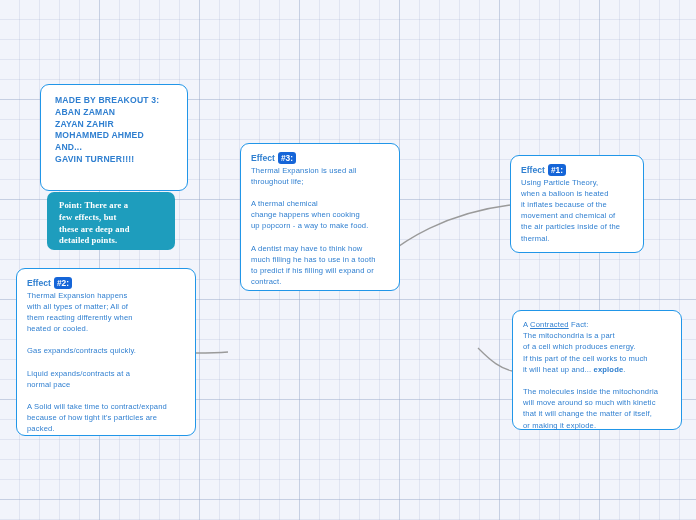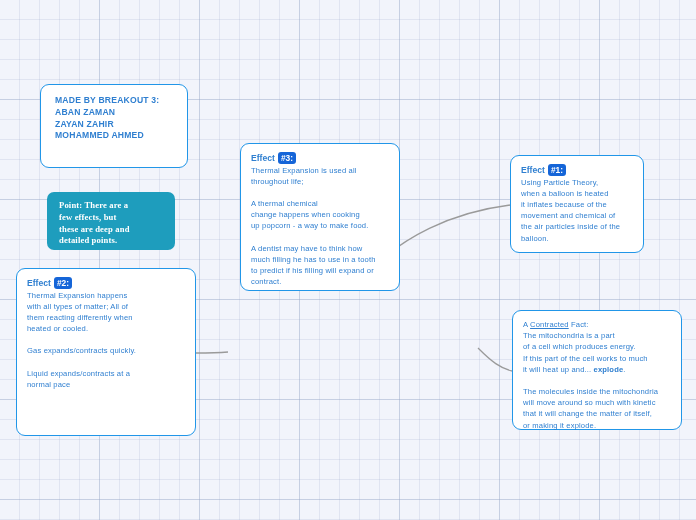--- a/index.html
+++ b/index.html
@@ -64,21 +64,21 @@
     border-radius: 3px;
     padding: 0.5px 3px 1px 3px;
     margin-left: 3px;
     font-size: 8.4px;
   }
   .uline { text-decoration: underline; }
   .bold { font-weight: bold; color: #2f7fd0; }
 
   
   #credits-node {
-    left: 40px; top: 84px; width: 148px; height: 84px;
+    left: 40px; top: 84px; width: 148px; height: 107px;
     padding: 10px 0 16px 14px;
   }
   .credits-line {
     font-size: 8.6px;
     font-weight: bold;
     line-height: 11.8px;
     color: #2f7fd0;
     letter-spacing: 0.2px;
     white-space: nowrap;
   }
@@ -118,20 +118,22 @@
       <path d="M 196 353 C 208 353, 216 353, 228 352"></path>
       <path d="M 478 348 C 492 362, 500 368, 512 371"></path>
     </g>
   </svg>
 
   <div class="node card" id="credits-node">
     <div class="credits-line">MADE BY BREAKOUT 3:</div>
     <div class="credits-line">ABAN ZAMAN</div>
     <div class="credits-line">ZAYAN ZAHIR</div>
     <div class="credits-line">MOHAMMED AHMED</div>
+    <div class="credits-line">AND...</div>
+    <div class="credits-line">GAVIN TURNER!!!!</div>
   </div>
 
   <div class="node" id="point-node">
     <div class="point-line">Point: There are a</div>
     <div class="point-line">few effects, but</div>
     <div class="point-line">these are deep and</div>
     <div class="point-line">detailed points.</div>
   </div>
 
   <div class="node card" id="effect3-node">
@@ -161,21 +163,21 @@
     <div class="hdr">
       <span>Effect</span><span class="chip">#1:</span>
     </div>
     <div class="card-body">
       <p>
         <span>Using Particle Theory,</span><br>
         <span>when a balloon is heated</span><br>
         <span>it inflates because of the</span><br>
         <span>movement and chemical of</span><br>
         <span>the air particles inside of the</span><br>
-        <span>balloon.</span>
+        <span>thermal.</span>
       </p>
     </div>
   </div>
 
   <div class="node card" id="effect2-node">
     <div class="hdr">
       <span>Effect</span><span class="chip">#2:</span>
     </div>
     <div class="card-body">
       <p>
@@ -184,20 +186,25 @@
         <span>them reacting differently when</span><br>
         <span>heated or cooled.</span>
       </p>
       <p class="gap">
         <span>Gas expands/contracts quickly.</span>
       </p>
       <p class="gap">
         <span>Liquid expands/contracts at a</span><br>
         <span>normal pace</span>
       </p>
+      <p class="gap">
+        <span>A Solid will take time to contract/expand</span><br>
+        <span>because of how tight it's particles are</span><br>
+        <span>packed.</span>
+      </p>
     </div>
   </div>
 
   <div class="node card" id="fact-node">
     <div class="card-body">
       <p><span>A </span><span class="uline">Contracted</span><span> Fact:</span></p>
       <p>
         <span>The mitochondria is a part</span><br>
         <span>of a cell which produces energy.</span><br>
         <span>If this part of the cell works to much</span><br>

